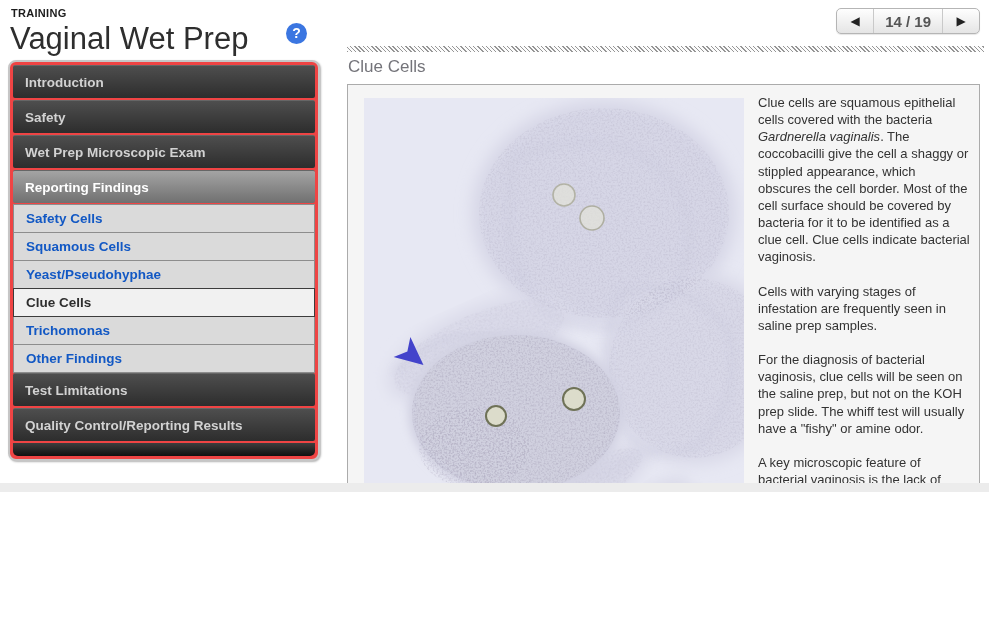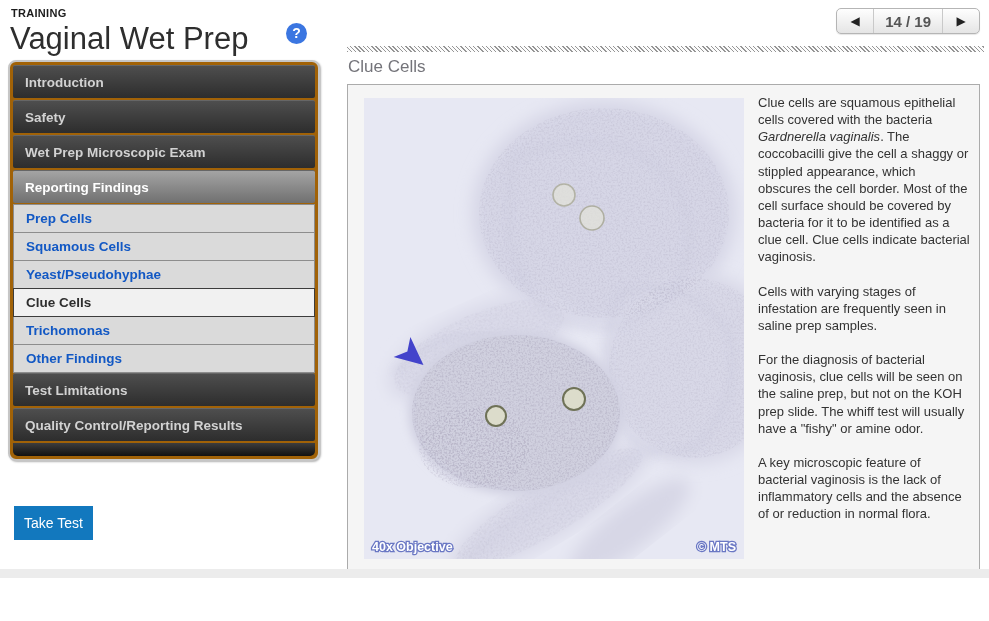--- a/index.html
+++ b/index.html
@@ -1,36 +1,36 @@
 <!DOCTYPE html>
 <html><head>
 <meta charset="utf-8">
 <style>
   html,body{margin:0;padding:0;background:#fff;}
-  .page{position:relative;width:989px;height:578px;background:#fff;overflow:hidden;
+  .page{position:relative;width:989px;height:492px;background:#fff;overflow:hidden;
         font-family:"Liberation Sans",sans-serif;}
 
   
   .eyebrow{position:absolute;left:11px;top:7px;font-size:11px;font-weight:bold;color:#1c1c1c;letter-spacing:.3px;}
   .app-title{position:absolute;left:10px;top:21px;font-size:31px;color:#2e2e2e;}
   .help-icon{position:absolute;left:286px;top:23px;width:21px;height:21px;border-radius:50%;
              background:#3b76e1;color:#fff;font-weight:bold;font-size:14px;text-align:center;line-height:21px;cursor:pointer;}
 
   
   .pager{position:absolute;right:9px;top:8px;height:24px;display:flex;align-items:stretch;
          border:1px solid #b5b5b5;border-radius:5px;background:linear-gradient(#fefefe,#e5e5e5);
          box-shadow:0 1px 1px rgba(0,0,0,.1);}
   .pager-btn{width:36px;display:flex;align-items:center;justify-content:center;
              font-size:12px;color:#222;cursor:pointer;user-select:none;}
   .pager-count{display:flex;align-items:center;padding:0 11px;font-size:15px;font-weight:bold;color:#555;
                border-left:1px solid #c9c9c9;border-right:1px solid #c9c9c9;}
 
   
   .accordion{position:absolute;left:8px;top:60px;width:302px;border:2px solid #c6c6c6;border-radius:8px;
-             background:#a16207;padding:3px;box-shadow:1px 1px 2px rgba(0,0,0,.3);}
+             background:#ef4444;padding:3px;box-shadow:1px 1px 2px rgba(0,0,0,.3);}
   .acc-section{background:linear-gradient(#4e4e4e,#2d2d2d);color:#d2d2d2;font-weight:bold;font-size:13.5px;
                padding:9px 12px 8px;margin-bottom:2px;border-top:1px solid #666;border-radius:2px;cursor:pointer;}
   .acc-section.active{background:linear-gradient(#a4a4a4,#707070);color:#fff;}
   .acc-link{background:#dadada;color:#1258c4;font-weight:bold;font-size:13.5px;
             padding:6px 12px;border:1px solid #8d8d8d;margin-top:-1px;cursor:pointer;}
   .acc-link.selected{background:#f1f1f1;color:#2e2e2e;border-color:#3c3c3c;position:relative;z-index:2;}
   .acc-footer{height:13px;background:linear-gradient(#3d3d3d,#111);margin-top:2px;border-radius:0 0 5px 5px;}
 
   .take-test{position:absolute;left:14px;top:506px;background:#1278be;color:#fff;border:none;
              font-family:"Liberation Sans",sans-serif;font-size:14px;padding:9px 10px;cursor:pointer;}
@@ -59,21 +59,21 @@
     <div class="pager-count">14 / 19</div>
     <div class="pager-btn">▶</div>
   </div>
 
   <div class="accordion">
     <div>
         <div class="acc-section">Introduction</div>
         <div class="acc-section">Safety</div>
         <div class="acc-section">Wet Prep Microscopic Exam</div>
         <div class="acc-section active">Reporting Findings</div>
-        <div class="acc-link">Prep Cells</div>
+        <div class="acc-link">Safety Cells</div>
         <div class="acc-link">Squamous Cells</div>
         <div class="acc-link">Yeast/Pseudohyphae</div>
         <div class="acc-link selected">Clue Cells</div>
         <div class="acc-link">Trichomonas</div>
         <div class="acc-link">Other Findings</div>
         <div class="acc-section">Test Limitations</div>
         <div class="acc-section">Quality Control/Reporting Results</div>
       </div>
     <div class="acc-footer"></div>
   </div>

